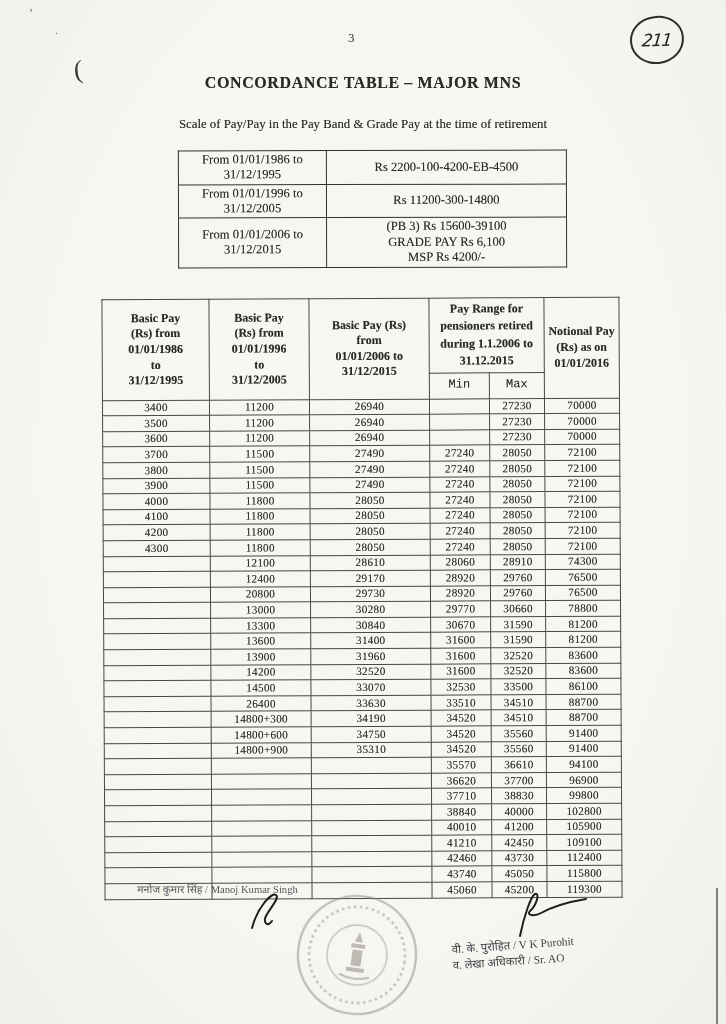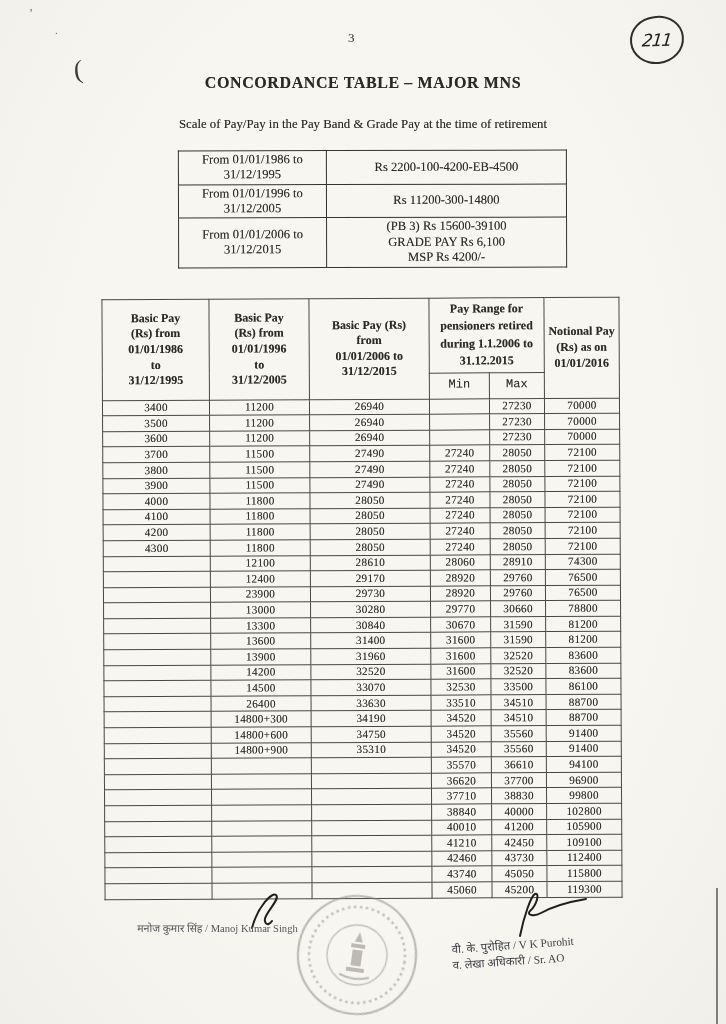--- a/index.html
+++ b/index.html
@@ -56,21 +56,21 @@
   }
   .main-table thead th.payrange{
     font-size:12px;line-height:1.45;height:58px;font-weight:bold;
   }
   .main-table thead th.minmax{font-size:12px;font-weight:normal;height:21px;font-family:Liberation Mono, monospace;}
   .main-table tbody td{
     height:14.6px;font-size:11.2px;text-align:center;line-height:1;
     letter-spacing:.3px;padding:0;
   }
   .sig-block{position:absolute;line-height:1.45;}
-  .sig-left{top:921px;left:110px;width:215px;text-align:center;color:#55565c;
+  .sig-left{top:882px;left:110px;width:215px;text-align:center;color:#55565c;
     font-size:10.6px;filter:blur(.25px);}
   .sig-right{top:934px;left:452px;width:210px;text-align:left;color:#3c3e44;
     font-size:11.3px;transform:rotate(-4deg);}
   .sig-svg{position:absolute;}
   .sig-svg-left{top:888px;left:242px;}
   .sig-svg-right{top:888px;left:500px;}
   .stamp{position:absolute;top:890px;left:292px;width:130px;height:130px;
     opacity:.55;filter:blur(.3px);transform:rotate(8deg);}
   .edge-line{position:absolute;top:888px;left:716px;width:2px;height:136px;
     background:#33322f;opacity:.6;}
@@ -245,21 +245,21 @@
         <tr>
           <td></td>
           <td>12400</td>
           <td>29170</td>
           <td>28920</td>
           <td>29760</td>
           <td>76500</td>
         </tr>
         <tr>
           <td></td>
-          <td>23900</td>
+          <td>20800</td>
           <td>29730</td>
           <td>28920</td>
           <td>29760</td>
           <td>76500</td>
         </tr>
         <tr>
           <td></td>
           <td>13000</td>
           <td>30280</td>
           <td>29770</td>

